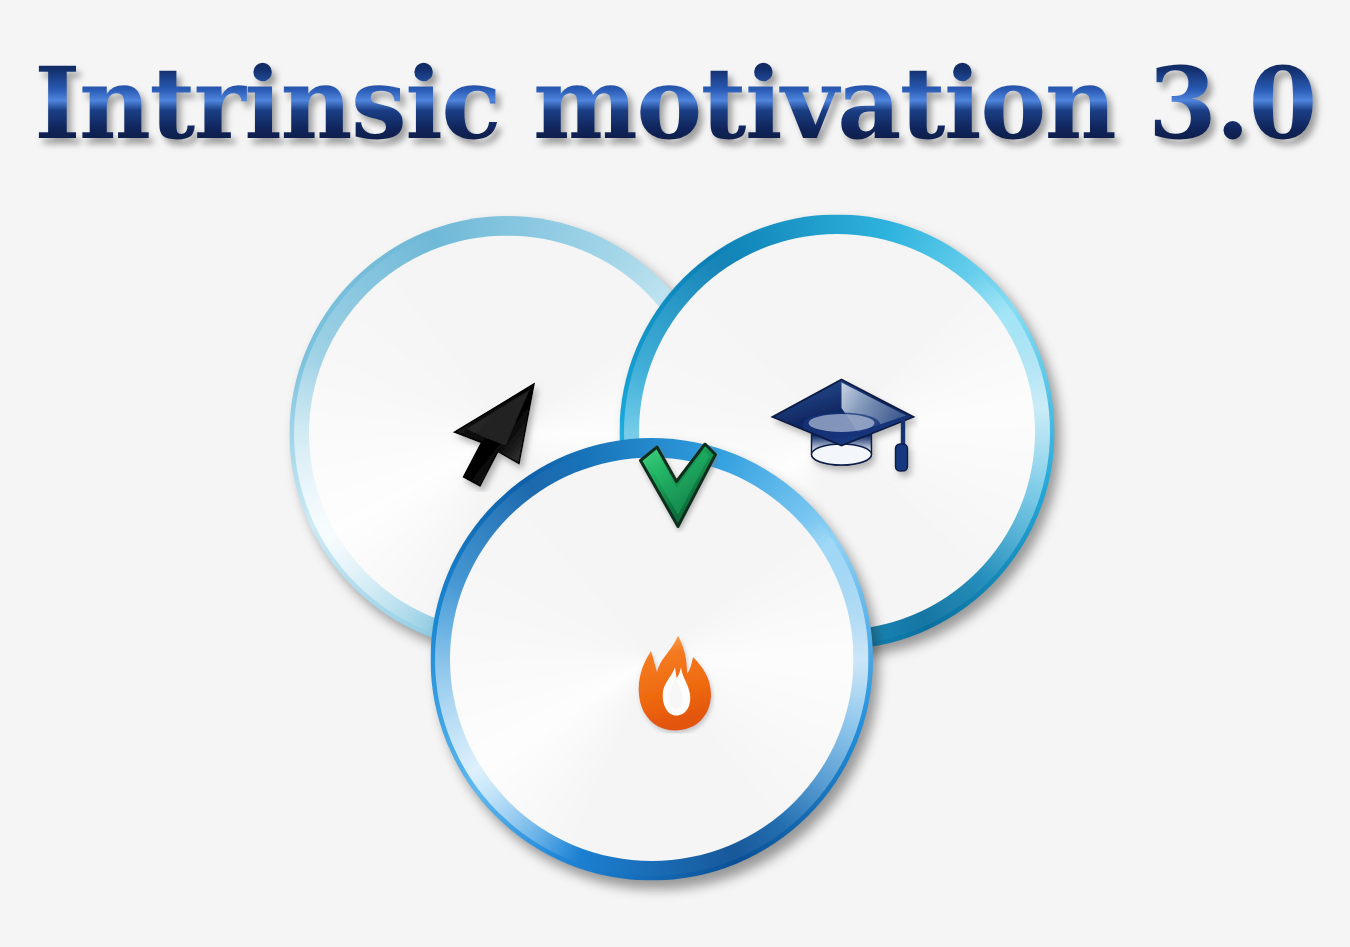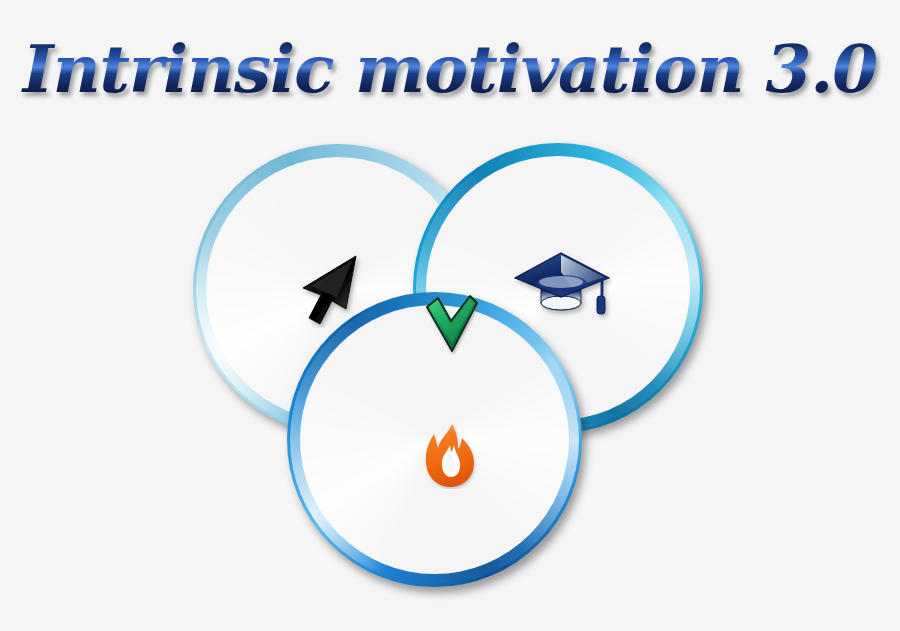--- a/index.html
+++ b/index.html
@@ -40,21 +40,20 @@
                 #1b3f85 57%,
                 #10245a 76%,
                 #0b1734 100%);
     -webkit-background-clip: text;
     background-clip: text;
     color: transparent;
     -webkit-text-fill-color: transparent;
     filter: drop-shadow(3px 4px 2px rgba(90,90,90,0.55));
     white-space: nowrap;
     user-select: none;
-    font-style: italic;
   }
 
   
   .ring {
     position: absolute;
     border-radius: 50%;
     box-sizing: border-box;
   }
   .ring .tube {
     position: absolute;

